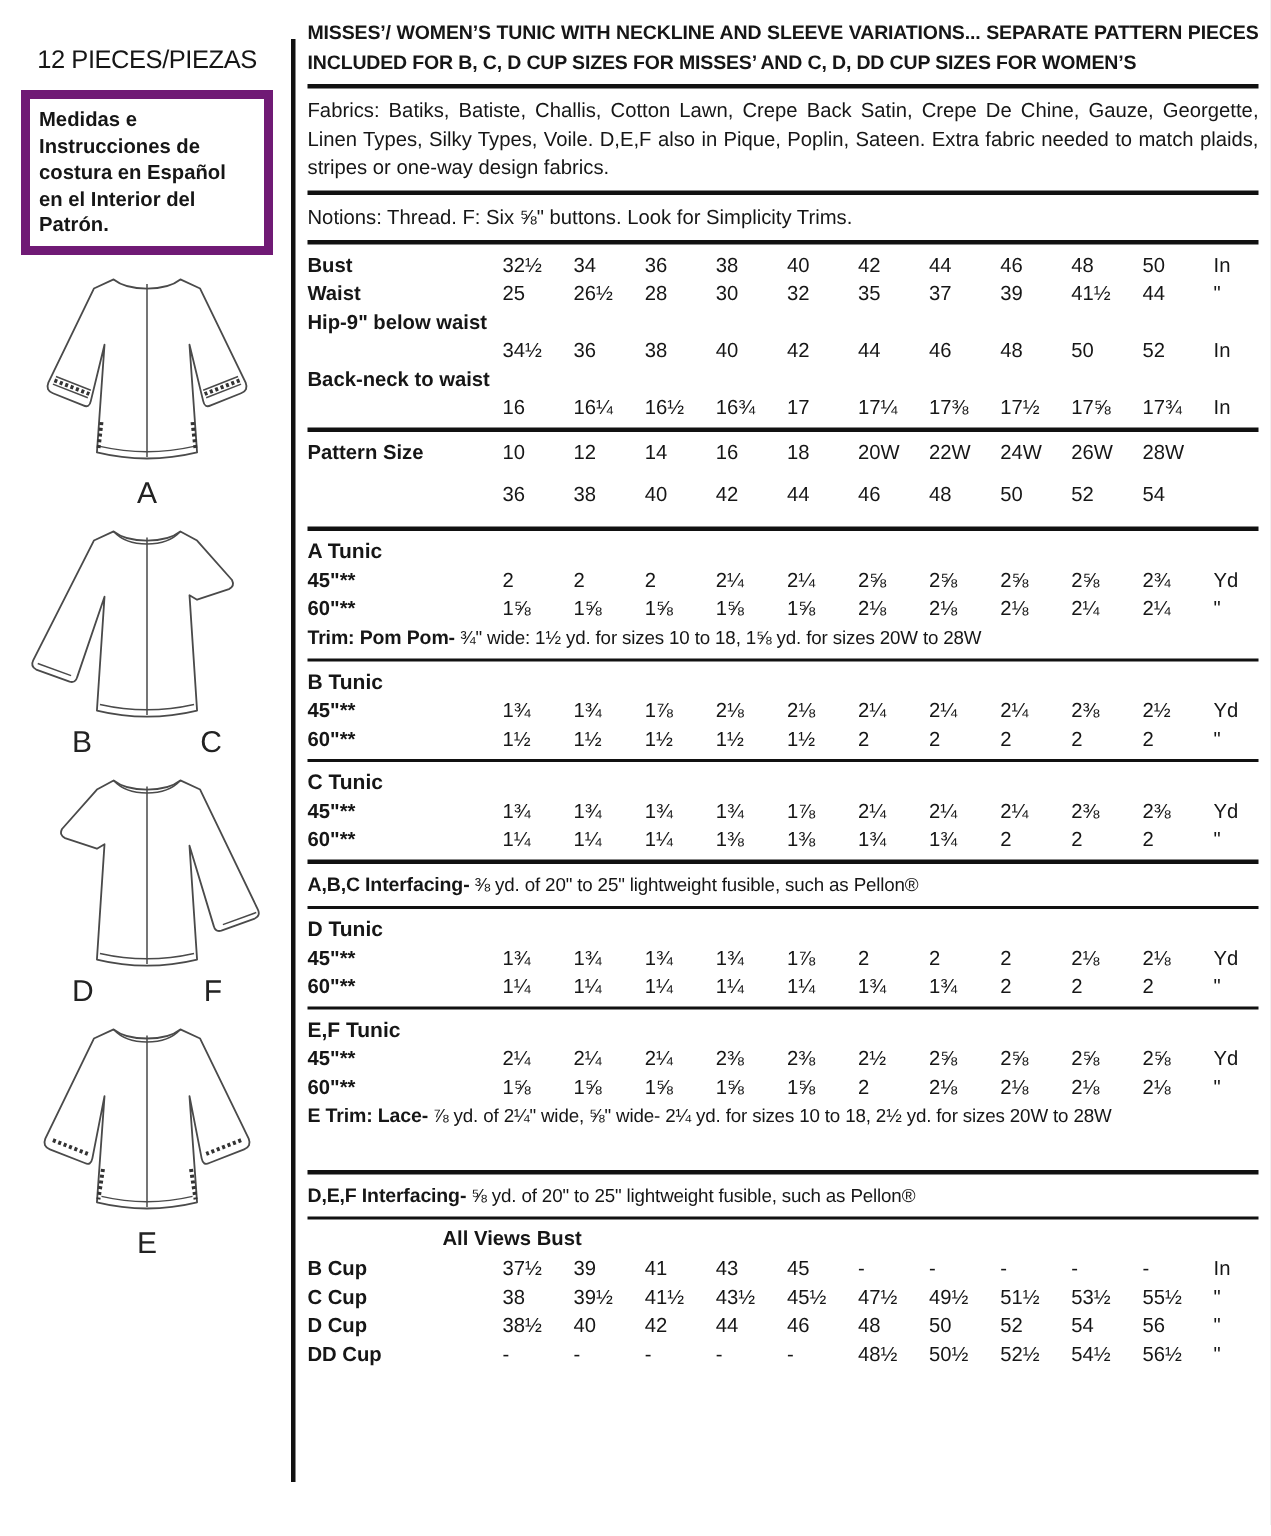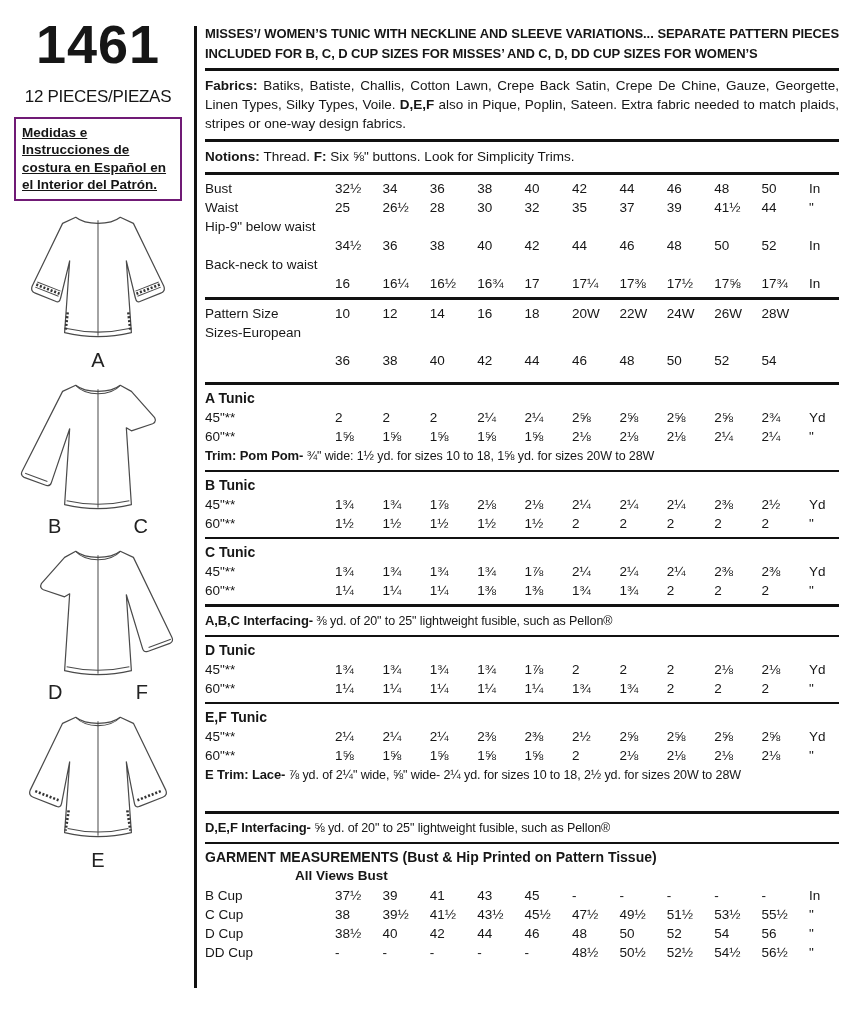--- a/index.html
+++ b/index.html
@@ -4,59 +4,58 @@
 <style>
   * { margin:0; padding:0; box-sizing:border-box; }
   html,body { background:#e8e8e6; }
   body { font-family:"Liberation Sans","DejaVu Sans",sans-serif; color:#161616; }
   .page { position:relative; width:847px; height:1024px; background:#ffffff; overflow:hidden; }
 
   
   .left { position:absolute; left:0; top:0; width:192px; padding:16px 8px 0 12px; }
   .pnum { font-weight:bold; font-size:54px; letter-spacing:1px; text-align:center; line-height:1.05; }
   .pieces { font-size:17px; letter-spacing:-0.3px; text-align:center; margin-top:14px; white-space:nowrap; }
-  .esbox { border:2px solid #701a75; margin:10px 2px 6px 2px; padding:5px 6px; font-weight:bold; font-size:13.5px; line-height:1.3;text-decoration:underline; }
+  .esbox { border:6px solid #701a75; margin:10px 2px 6px 2px; padding:5px 6px; font-weight:bold; font-size:13.5px; line-height:1.3; }
   figure.view { margin-top:6px; text-align:center; }
   figure.view svg { display:block; margin:0 auto; }
   .cap { font-size:20px; line-height:1.1; color:#222; }
   .cap.duo { display:flex; justify-content:space-between; padding:0 36px; }
   .sketch { stroke:#4a4a4a; stroke-width:1.2; fill:#ffffff; stroke-linejoin:round; stroke-linecap:round; }
   .sline { stroke:#4a4a4a; stroke-width:1; fill:none; }
   .strim { stroke:#333; stroke-width:2.6; fill:none; stroke-dasharray:2 1.8; }
 
   
   .vrule { position:absolute; left:194px; top:26px; height:962px; width:2.5px; background:#111; }
 
   
-  .right { position:absolute; left:205px; top:24px; width:634px; }
+  .right { position:absolute; left:205px; top:12px; width:634px; }
   .title { font-size:13px; font-weight:bold; line-height:1.55; text-align:justify; letter-spacing:-0.1px; }
   .rule { height:2.5px; background:#111; margin:4px 0; }
   .rule.thick { height:3px; }
   .para { font-size:13.5px; line-height:1.42; text-align:justify; padding:1px 0 2px 0; }
-  .para b { font-weight:bold; }
+  .para b { font-weight:normal; }
   .sechead { font-size:14px; font-weight:bold; line-height:1.35; }
   .note { font-size:12.5px; line-height:1.5; white-space:nowrap; letter-spacing:-0.1px; }
   .note b { font-size:13px; }
   .tbl { width:100%; }
   .trow { display:grid; grid-template-columns:128px repeat(10,1fr) 30px; column-gap:2px; font-size:13.5px; line-height:19px; }
   .trow.gapped { margin-top:9px; }
-  .tlabel { font-weight:normal; white-space:nowrap; }
+  .tlabel { font-weight:bold; white-space:nowrap; }
   .tspan { grid-column:1 / -1; }
   .tcell { white-space:nowrap; }
   .tunit { white-space:nowrap; }
   .subcenter { font-size:13.5px; font-weight:bold; margin-left:90px; line-height:1.4; }
   .gap8 { height:8px; } .gap22 { height:22px; }
 </style>
 </head>
 <body>
 
 <div class="page">
 
   <aside class="left">
-    <div class="pnum">1461</div>
     <div class="pieces">12 PIECES/PIEZAS</div>
     <div class="esbox">Medidas e Instrucciones de costura en Español en el Interior del Patrón.</div>
 
     <figure class="view">
       <svg width="172" height="142" viewBox="0 0 170 140">
         <path class="sketch" d="M63,10 C73,18 97,18 107,10 L120,16 L150,78 Q152,83 147,85 L127,93 Q123,95 122,90 L113,53 L118,124 Q85,132 52,124 L57,53 L48,90 Q47,95 43,93 L23,85 Q18,83 20,78 L50,16 Z"></path>
         <path class="sline" d="M85,13 L85,127"></path>
         <path class="sline" d="M54,120 Q85,127 116,120"></path>
         <path class="sline" d="M25,74 L48,83 M23,79 L46,88"></path>
         <path class="strim" d="M24,76.5 L47,85.5"></path>
@@ -198,23 +197,20 @@
           <span class="tcell">14</span>
           <span class="tcell">16</span>
           <span class="tcell">18</span>
           <span class="tcell">20W</span>
           <span class="tcell">22W</span>
           <span class="tcell">24W</span>
           <span class="tcell">26W</span>
           <span class="tcell">28W</span>
           <span class="tunit"></span>
         </div>
-        <div class="trow">
-          <span class="tlabel tspan">Sizes-European</span>
-        </div>
         <div class="trow gapped">
           <span class="tlabel"></span>
           <span class="tcell">36</span>
           <span class="tcell">38</span>
           <span class="tcell">40</span>
           <span class="tcell">42</span>
           <span class="tcell">44</span>
           <span class="tcell">46</span>
           <span class="tcell">48</span>
           <span class="tcell">50</span>
@@ -393,21 +389,20 @@
           <span class="tunit">"</span>
         </div>
       </div>
     <p class="note"><b>E Trim: Lace-</b><span> ⅞ yd. of 2¼" wide, ⅝" wide- 2¼ yd. for sizes 10 to 18, 2½ yd. for sizes 20W to 28W</span></p>
 
     <div class="gap22"></div>
     <div class="rule thick"></div>
     <p class="note"><b>D,E,F Interfacing-</b><span> ⅝ yd. of 20" to 25" lightweight fusible, such as Pellon®</span></p>
     <div class="rule"></div>
 
-    <h2 class="sechead">GARMENT MEASUREMENTS (Bust &amp; Hip Printed on Pattern Tissue)</h2>
     <div class="subcenter">All Views Bust</div>
     <div class="tbl">
         <div class="trow">
           <span class="tlabel">B Cup</span>
           <span class="tcell">37½</span>
           <span class="tcell">39</span>
           <span class="tcell">41</span>
           <span class="tcell">43</span>
           <span class="tcell">45</span>
           <span class="tcell">-</span>

